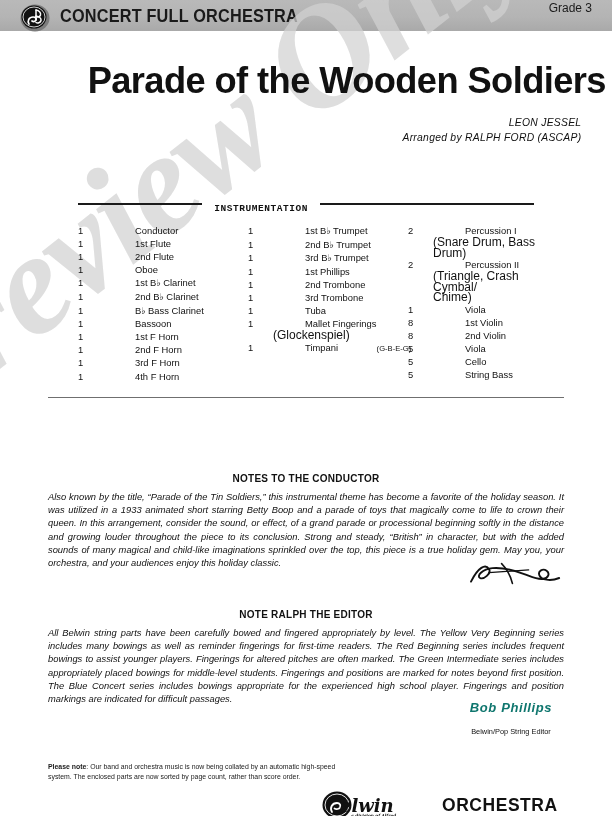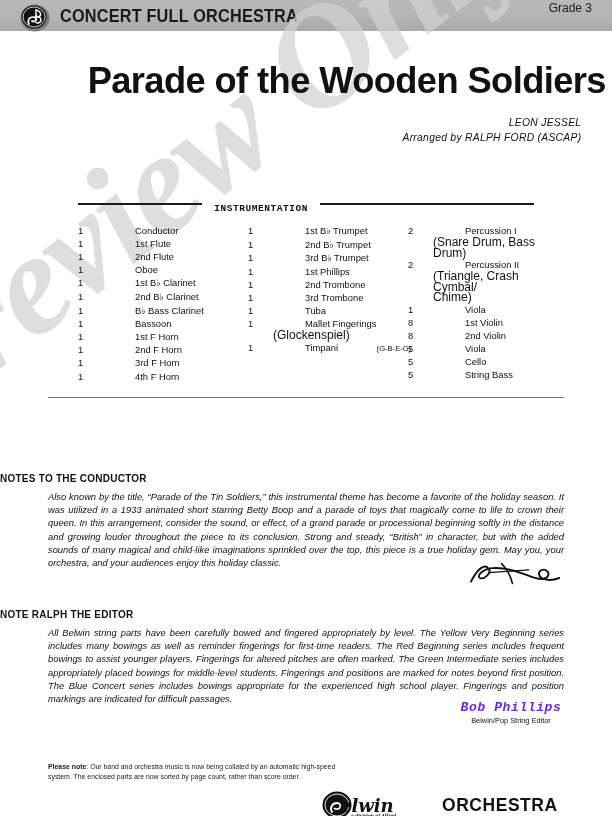--- a/index.html
+++ b/index.html
@@ -190,21 +190,21 @@
     background: #6f6f6f;
     z-index: 6;
   }
   #rule-a { top: 397px; }
 
   
   .sec-head {
     position: absolute;
     left: 0;
     width: 612px;
-    text-align: left;
+    text-align: center;
     font-size: 10px;
     font-weight: 700;
     letter-spacing: 0.25px;
     color: #111111;
     z-index: 6;
   }
   #nc-head { top: 473px; }
   #ne-head { top: 609px; }
 
   .prose {
@@ -228,31 +228,31 @@
   }
   #sig-conductor {
     left: 456px; top: 558px;
     width: 120px;
   }
   #sig-editor {
     left: 446px; top: 700px;
     width: 130px;
   }
   .sig-name {
-    font-family: Liberation Mono, monospace;
+    font-family: Liberation Sans, sans-serif;
     font-style: italic;
     font-weight: 700;
     font-size: 13px;
-    color: #6d28d9;
+    color: #0f766e;
     letter-spacing: 0.6px;
   }
   .sig-role {
     font-size: 7.4px;
     color: #111111;
-    margin-top: 1px;
+    margin-top: 12px;
   }
 
   
   .footer-note {
     position: absolute;
     left: 48px; top: 762px;
     width: 300px;
     font-size: 6.9px;
     line-height: 9.6px;
     color: #1a1a1a;

